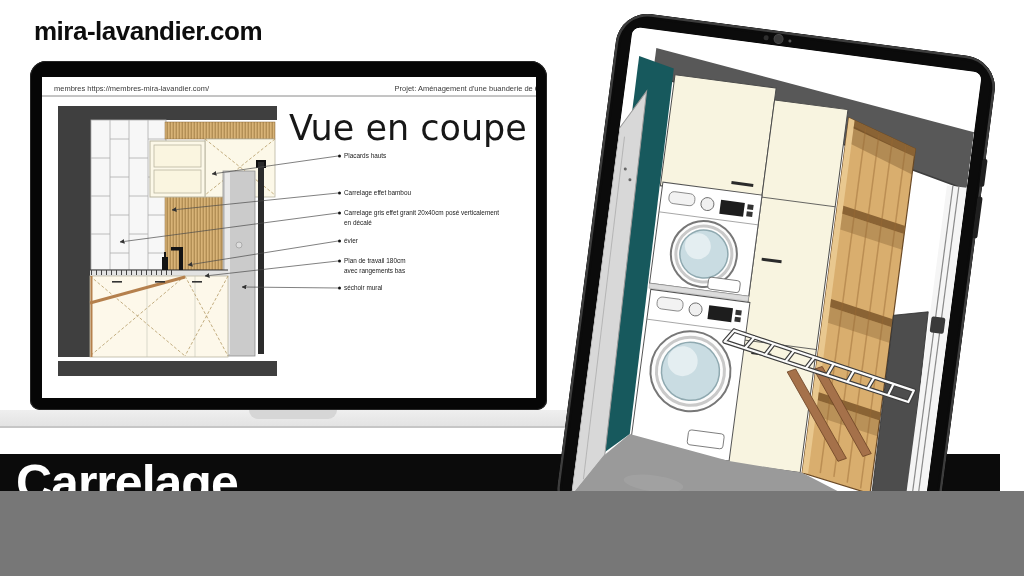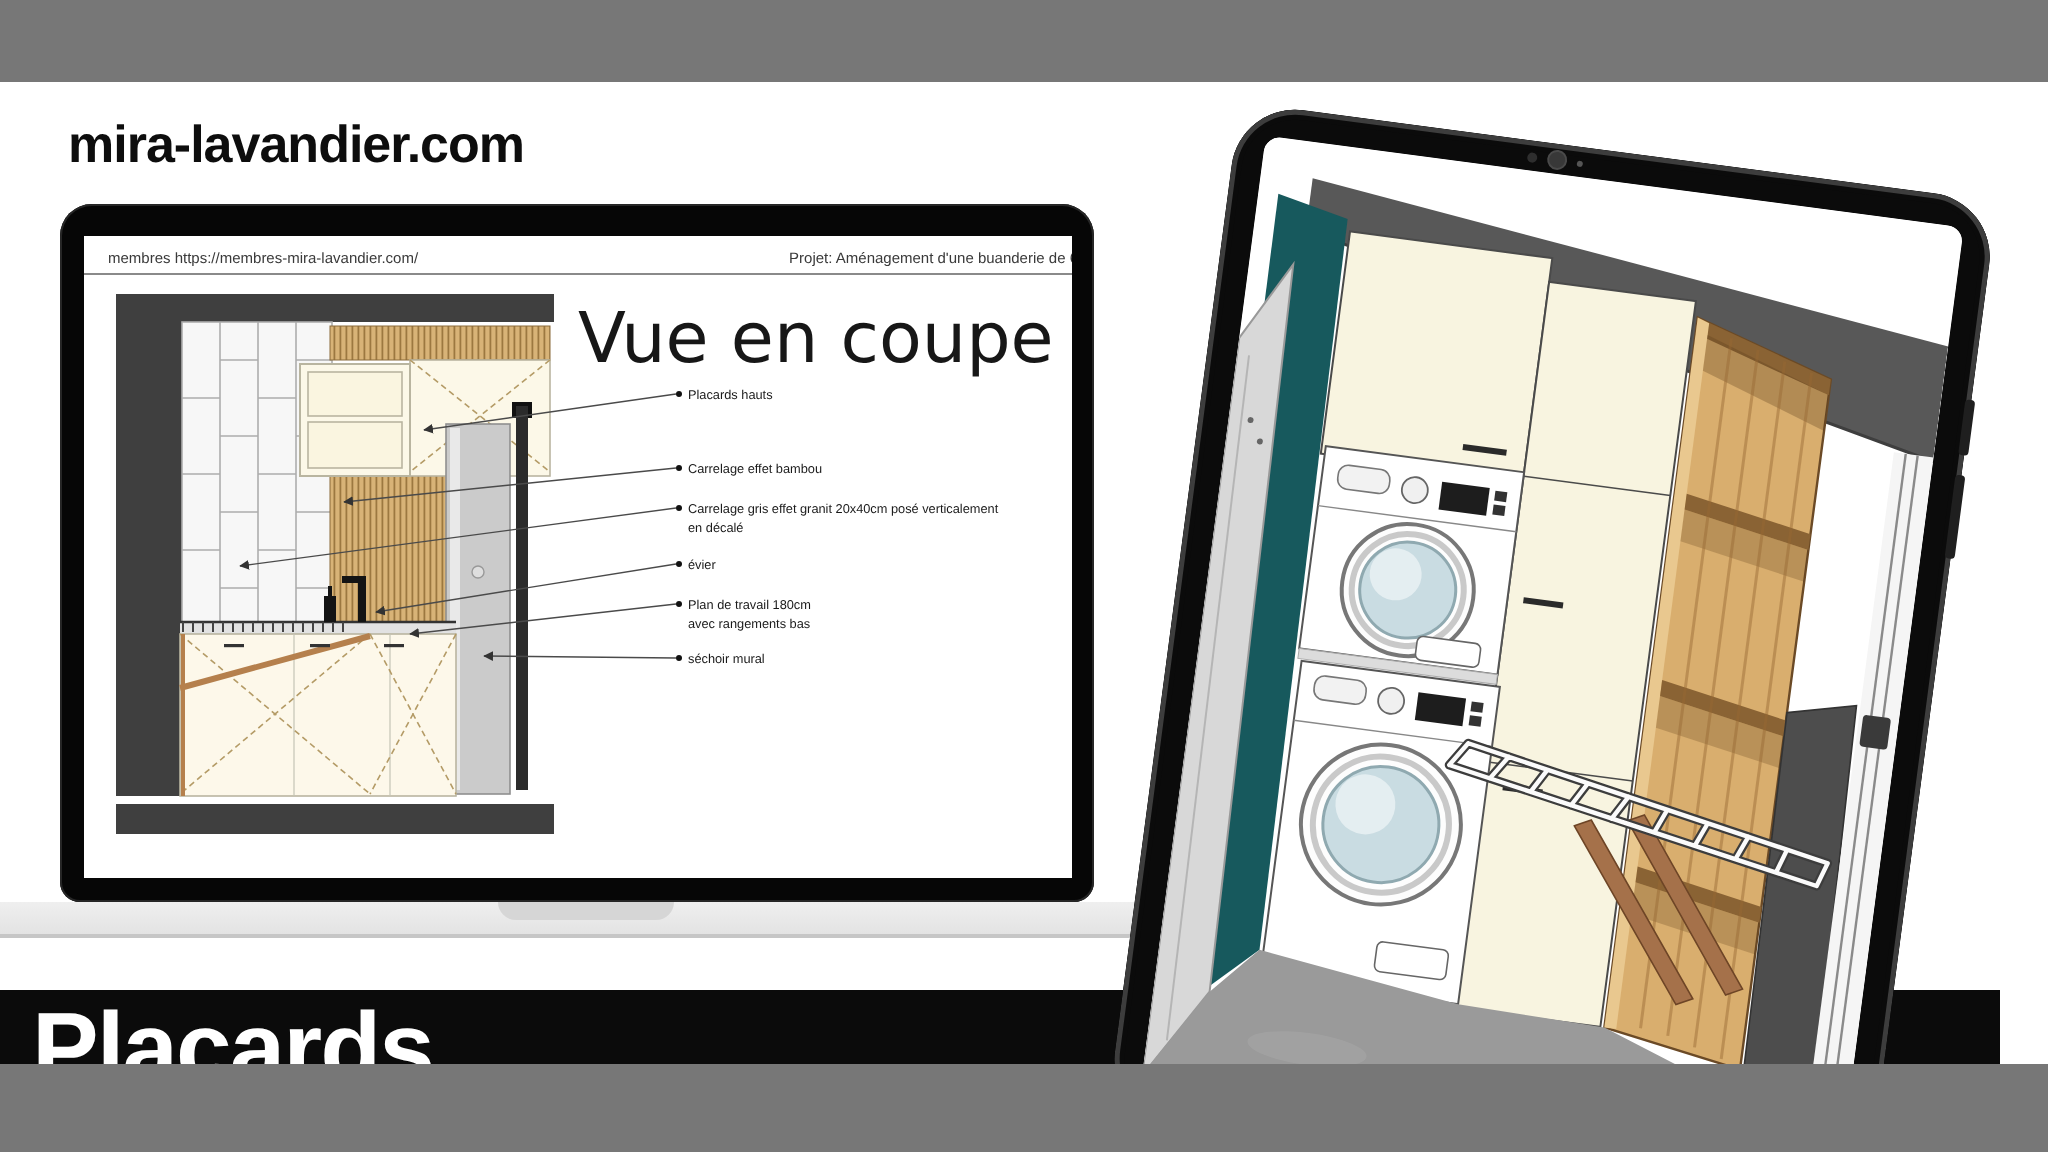--- a/index.html
+++ b/index.html
@@ -1,17 +1,17 @@
 <!DOCTYPE html>
 <html><head>
 <meta charset="utf-8">
 <style>
   html,body{margin:0;padding:0;background:#777;}
   #stage{position:relative;width:1024px;height:491px;background:#ffffff;overflow:hidden;
-         font-family:"Liberation Sans",sans-serif;margin-top:41px;}
+         font-family:"Liberation Sans",sans-serif;}
   .abs{position:absolute;}
 
   
   #site-url{left:34px;top:16px;font-size:26px;font-weight:800;color:#0d0d0d;letter-spacing:-0.5px;z-index:6;}
 
   
   #laptop-base{left:-30px;top:410px;width:606px;height:16px;background:linear-gradient(#efefef,#e3e3e3);
                border-bottom:2px solid #c6c6c6;border-radius:0 0 12px 12px;z-index:2;}
   #laptop-notch{left:249px;top:410px;width:88px;height:9px;background:#d6d6d6;border-radius:0 0 12px 12px;z-index:3;}
   #laptop-bezel{left:30px;top:61px;width:517px;height:349px;background:#060606;
@@ -41,21 +41,21 @@
 </style>
 </head>
 <body>
 
 <div id="stage">
 
   <div class="abs" id="site-url">mira-lavandier.com</div>
 
   <div class="abs" id="black-band"></div>
   <div class="abs" id="bottom-strip"></div>
-  <div class="abs" id="banner-line1">Placards</div>
+  <div class="abs" id="banner-line1">Carrelage</div>
   <div class="abs" id="banner-line2">6m2</div>
 
   <div class="abs" id="laptop-base"></div>
   <div class="abs" id="laptop-notch"></div>
   <div class="abs" id="laptop-bezel"></div>
   <div class="abs" id="laptop-screen">
     <svg width="494" height="321" viewBox="0 0 494 321">
       <defs>
         <marker id="arr" viewBox="0 0 6 6" refX="5.5" refY="3" markerWidth="7" markerHeight="7" orient="auto">
           <path d="M0,0 L6,3 L0,6 Z" fill="#333"></path>

